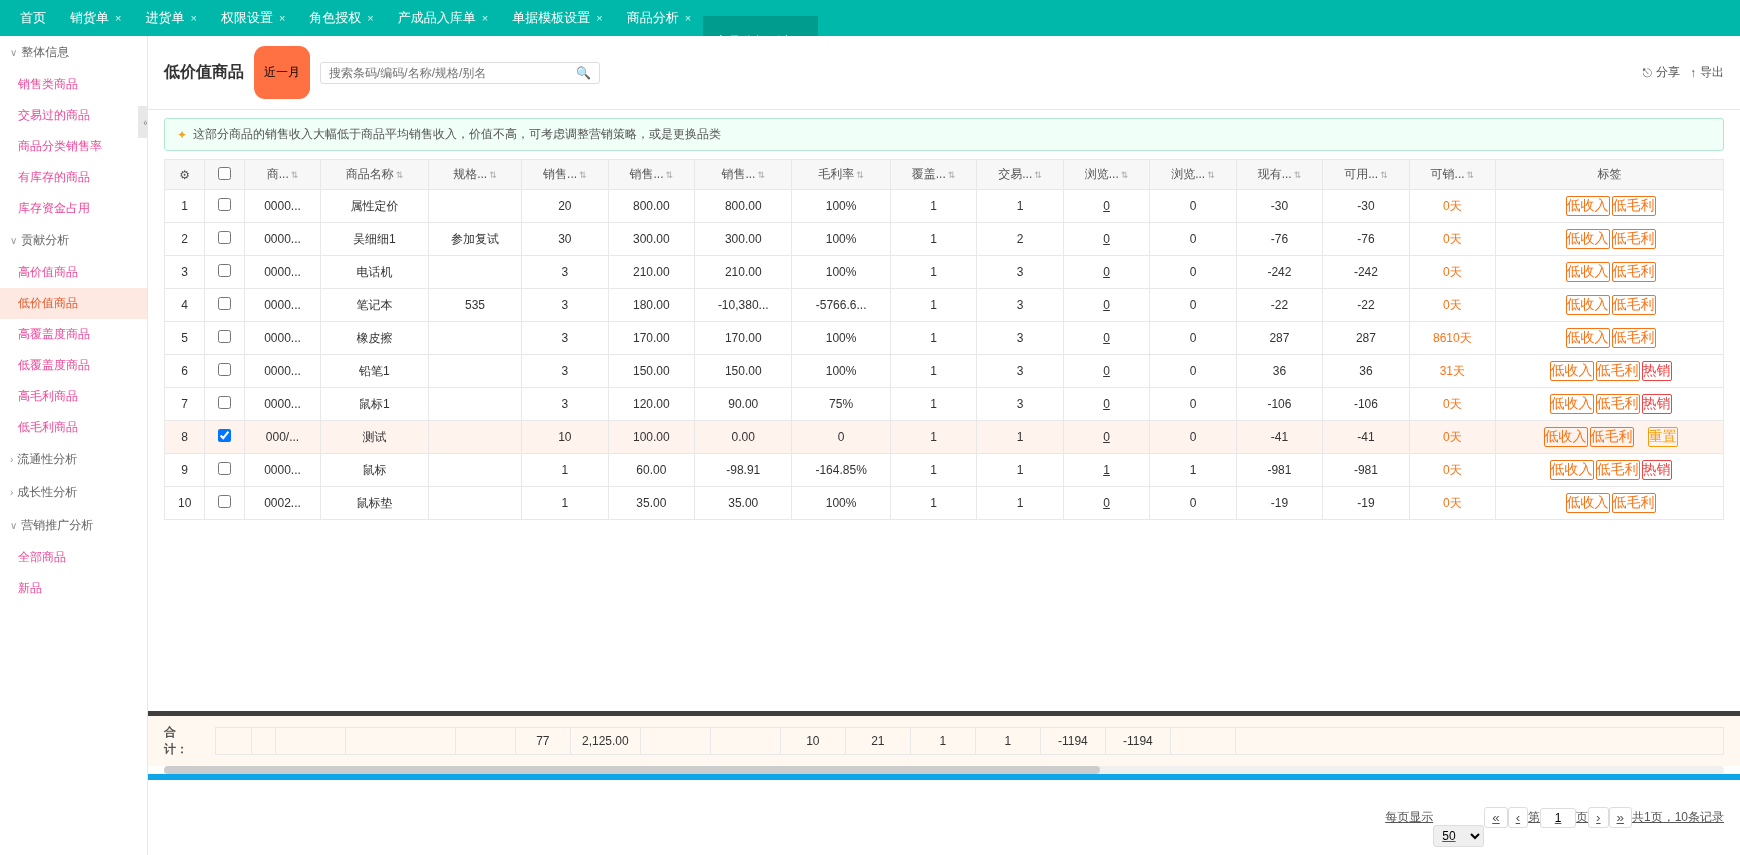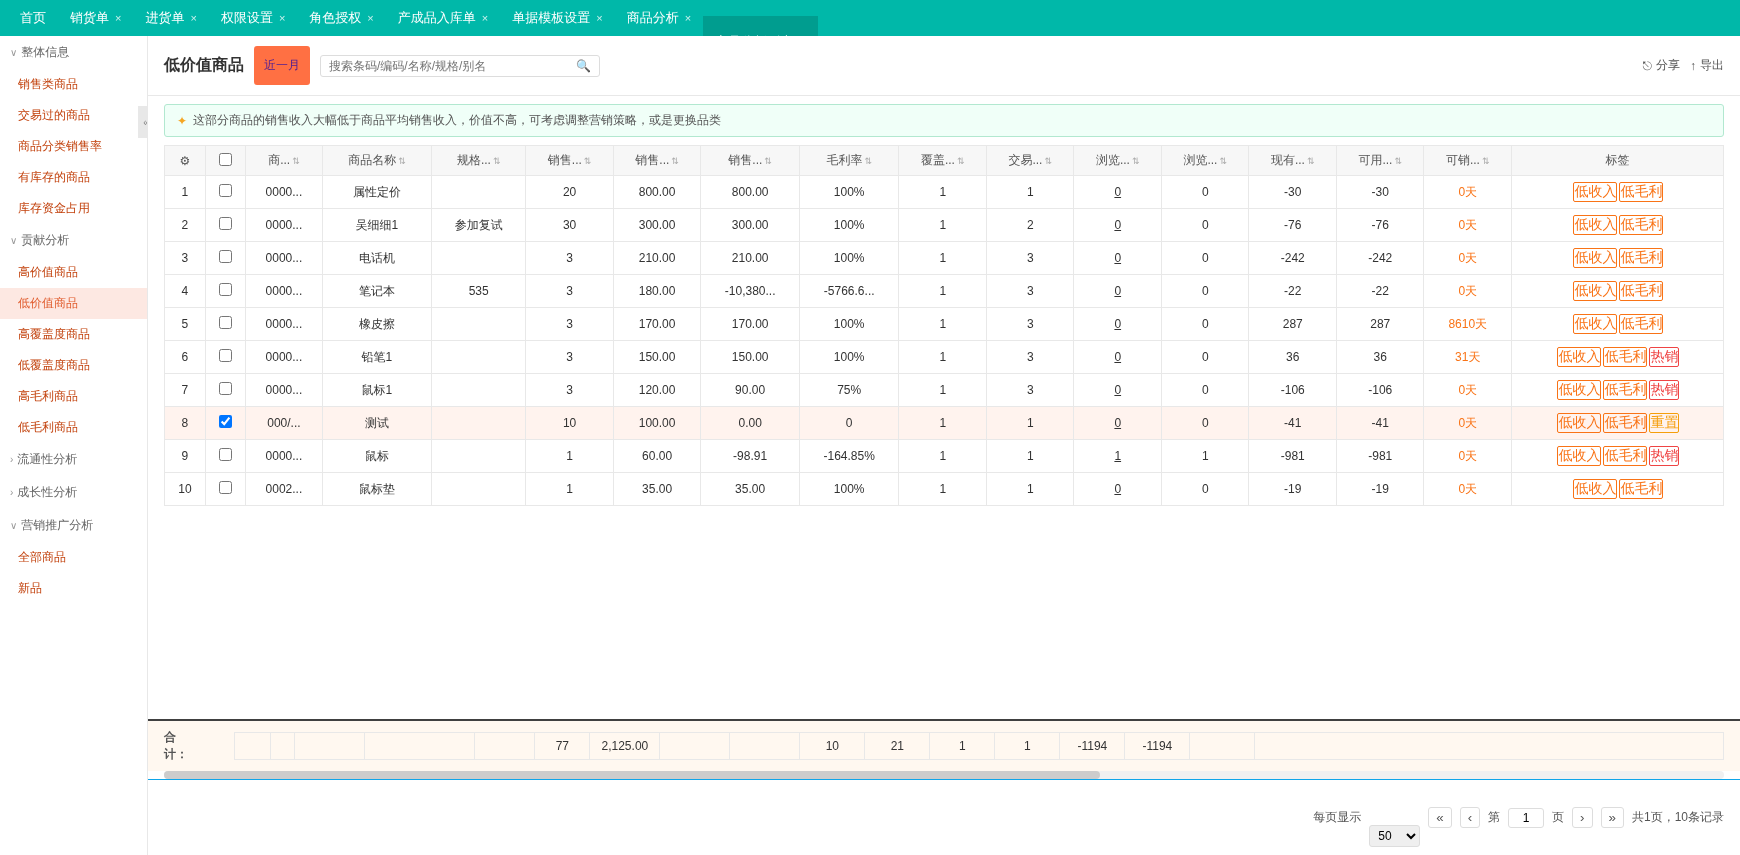--- a/index.html
+++ b/index.html
@@ -47,21 +47,21 @@
       align-items: center;
       padding: 8px 10px;
       font-size: 12px;
       color: #666;
       cursor: pointer;
     }
     .sidebar-group-title .arrow { margin-right: 4px; color: #999; font-size: 10px; }
     .sidebar-item {
       padding: 7px 10px 7px 18px;
       font-size: 12px;
-      color: #c2410c;
+      color: #ec4899;
       cursor: pointer;
       white-space: nowrap;
     }
     .sidebar-item.active { background: #fde8e2; color: #e05a2b; }
     .collapse-btn {
       position: absolute;
       left: 138px;
       top: 70px;
       width: 16px;
       height: 32px;
@@ -93,24 +93,24 @@
       border-bottom: 1px solid #e8e8e8;
       gap: 10px;
     }
     .page-title {
       font-size: 16px;
       font-weight: bold;
       color: #333;
     }
     .date-btn {
       background: #ff7043;
-      color: #4c1d95;
+      color: #000000;
       border: none;
-      border-radius: 3px;
-      padding: 11px 10px;
+      border-radius: 11px;
+      padding: 18px 10px;
       font-size: 12px;
       cursor: pointer;
     }
     .search-box {
       display: flex;
       align-items: flex-start;
       border: 1px solid #ddd;
       border-radius: 3px;
       padding: 3px 8px;
       flex: 1;
@@ -182,45 +182,45 @@
       padding: 6px 6px;
       text-align: center;
       color: #333;
       white-space: nowrap;
     }
     tbody tr.highlighted { background: #fff3ee; }
     .tag { display: inline-block; border: 1px solid; border-radius: 2px; padding: 0 0; font-size: 14px; margin-left: 2px; }
     .tag-low-income { color: #f97316; border-color: #f97316; }
     .tag-low-profit { color: #f97316; border-color: #f97316; }
     .tag-hot { color: #ef4444; border-color: #ef4444; }
-    .tag-warning { color: #f59e0b; border-color: #f59e0b; }
+    .tag-warning { color: #f59e0b; border-color: #f59e0b; margin-left: 14px; }
     .zero-days { color: #f97316; }
     .link-underline { text-decoration: underline; color: #333; }
 
     
     .table-footer {
-      border-top: 2px solid #404040;
+      border-top: 5px solid #404040;
       background: #fff8f0;
       padding: 8px 16px;
       display: flex;
       align-items: center;
-      gap: 20px;
     }
     .totals-label { color: #555; font-weight: bold; margin-right: 16px; }
 
     
     .pagination-bar {
       display: flex;
       align-items: center;
       justify-content: flex-end;
       padding: 8px 16px;
-      border-top: 1px solid #0ea5e9;
-      gap: 8px;
+      border-top: 6px solid #0ea5e9;
+      gap: 0;
       font-size: 12px;
       color: #555;
+      text-decoration: underline;
     }
     .pagination-bar select {
       border: 1px solid #ddd;
       border-radius: 3px;
       padding: 2px 4px;
       font-size: 12px;
       margin-top: 37px;
     }
     .page-btn {
       border: 1px solid #ddd;

